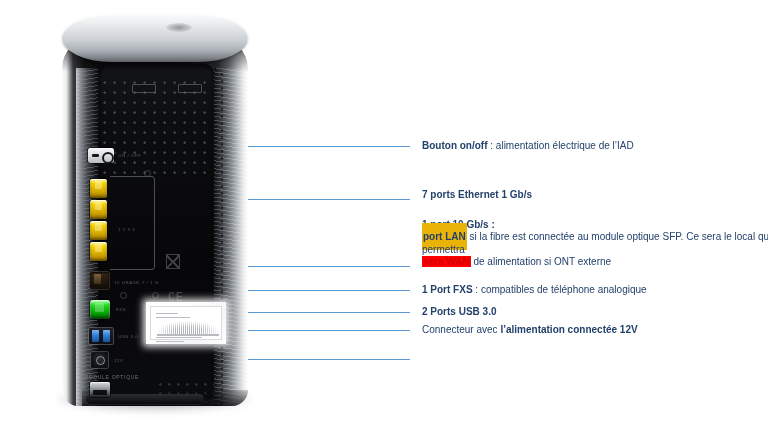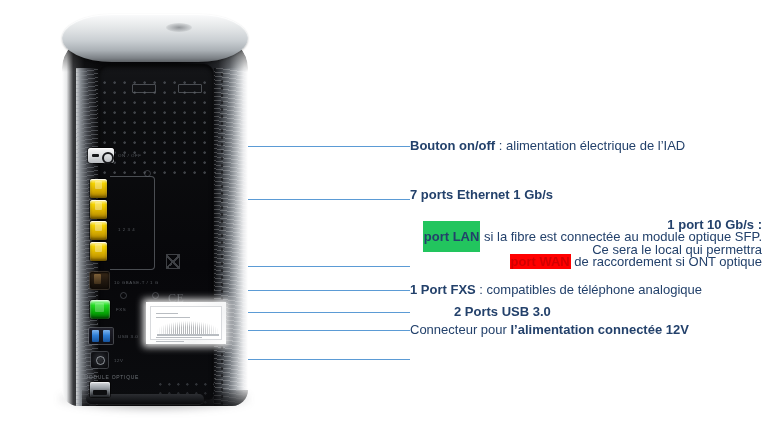--- a/index.html
+++ b/index.html
@@ -172,21 +172,21 @@
   .silk.s-pwr{left:66px;top:344px;}
   .silk.s-sfp{left:36px;top:360px;font-size:5px;letter-spacing:.7px;color:#7c8187;}
 
   
   .mark{position:absolute;z-index:6;opacity:.55;}
   .mark-dot{width:5px;height:5px;border:1px solid #5f6369;border-radius:50%;}
   .md1{left:96px;top:156px;} .md2{left:72px;top:278px;} .md3{left:104px;top:278px;}
   .mark-wee{left:118px;top:240px;width:12px;height:13px;border:1px solid #6b6f75;
     background:linear-gradient(45deg,transparent 44%,#6b6f75 44%,#6b6f75 56%,transparent 56%),
                linear-gradient(-45deg,transparent 44%,#6b6f75 44%,#6b6f75 56%,transparent 56%);}
-  .mark-ce{left:120px;top:277px;color:#6b6f75;font-size:12px;font-family:Liberation Serif, serif;letter-spacing:.5px;text-align:right;}
+  .mark-ce{left:120px;top:277px;color:#6b6f75;font-size:12px;font-family:Liberation Mono, monospace;letter-spacing:.5px;text-align:right;}
 
   
   .sticker{position:absolute;left:98px;top:288px;width:80px;height:42px;z-index:7;
     background:linear-gradient(135deg,#ffffff 0%,#fdfdfd 40%,#f3f4f5 72%,#ffffff 100%);
     box-shadow:0 0 7px 3px rgba(255,255,255,.9), 0 0 1px rgba(0,0,0,.25);}
   .sticker-in{position:absolute;inset:4px;border:1px solid #d8dadd;background:#fff;}
   .sticker-line{position:absolute;height:1px;background:#b9bdc2;}
   .sl1{left:5px;top:6px;width:22px;} .sl2{left:5px;top:10px;width:34px;}
   .sl3{left:5px;top:30px;width:46px;} .sl4{left:5px;top:34px;width:28px;}
   .sticker-wave{position:absolute;left:6px;top:14px;width:62px;height:13px;
@@ -198,23 +198,23 @@
   
   .leader{position:absolute;height:1px;background:#5b9bd5;z-index:2;}
   .leader::before{
     content:"";position:absolute;left:-1px;top:-3.5px;
     width:0;height:0;border-top:4px solid transparent;border-bottom:4px solid transparent;
     border-right:7px solid #5b9bd5;
   }
 
   
   .notes{position:absolute;left:410px;top:0;width:352px;height:430px;}
-  .note{position:absolute;left:0;color:#23416b;font-size:13px;line-height:12.4px;text-align:right;}
+  .note{position:absolute;left:12px;color:#23416b;font-size:10px;line-height:12.4px;}
   .note b{font-weight:bold;}
-  .hl-yellow{background:#22c55e;font-weight:bold;padding:8px 1px;}
+  .hl-yellow{background:#eab308;font-weight:bold;padding:8px 1px;}
   .hl-red{background:#ff0000;color:#d20000;font-weight:bold;padding:0 1px;}
   .note .lead-title{font-weight:bold;}
 </style>
 </head>
 <body>
 
 <div class="stage">
 
   <div class="device-wrap">
 
@@ -297,31 +297,31 @@
     <div class="note" style="top:189px;">
       <b>7 ports Ethernet 1 Gb/s</b>
     </div>
 
     <div class="note" style="top:219px;width:352px;">
       <div class="lead-title">1 port 10 Gb/s  :</div>
       <div>
         <span class="hl-yellow">port LAN</span><span> si la fibre est connectée au module optique SFP. Ce sera le local qui permettra</span>
       </div>
       <div>
-        <span class="hl-red">port WAN</span><span> de raccordement si ONT optique</span>
+        <span class="hl-red">sera WAN</span><span> de alimentation si ONT externe</span>
       </div>
     </div>
 
     <div class="note" style="top:284px;">
       <b>1 Port FXS</b><span> : compatibles de téléphone analogique</span>
     </div>
 
-    <div class="note" style="top:306px;margin-left:44px;">
+    <div class="note" style="top:306px;">
       <b>2 Ports USB 3.0</b>
     </div>
 
     <div class="note" style="top:324px;">
-      <span>Connecteur pour </span><b>l’alimentation connectée 12V</b>
+      <span>Connecteur avec </span><b>l’alimentation connectée 12V</b>
     </div>
 
 
   </div>
 </div>
 
 </body></html>

